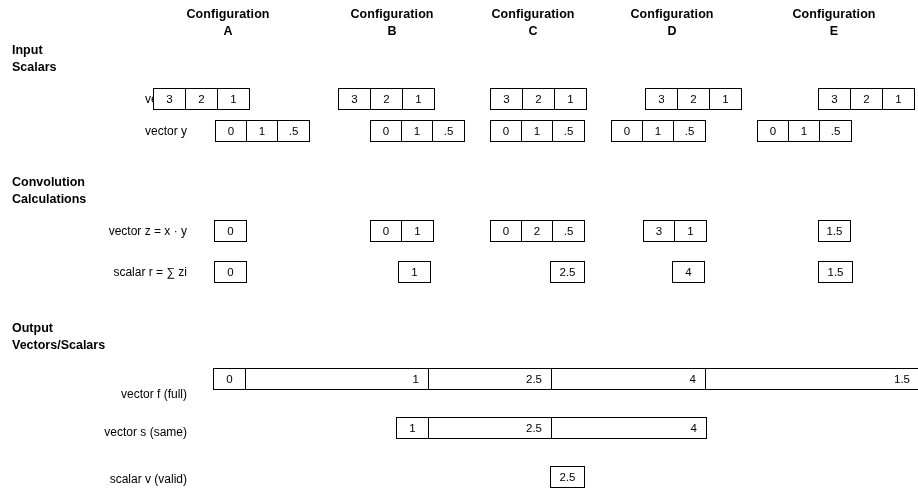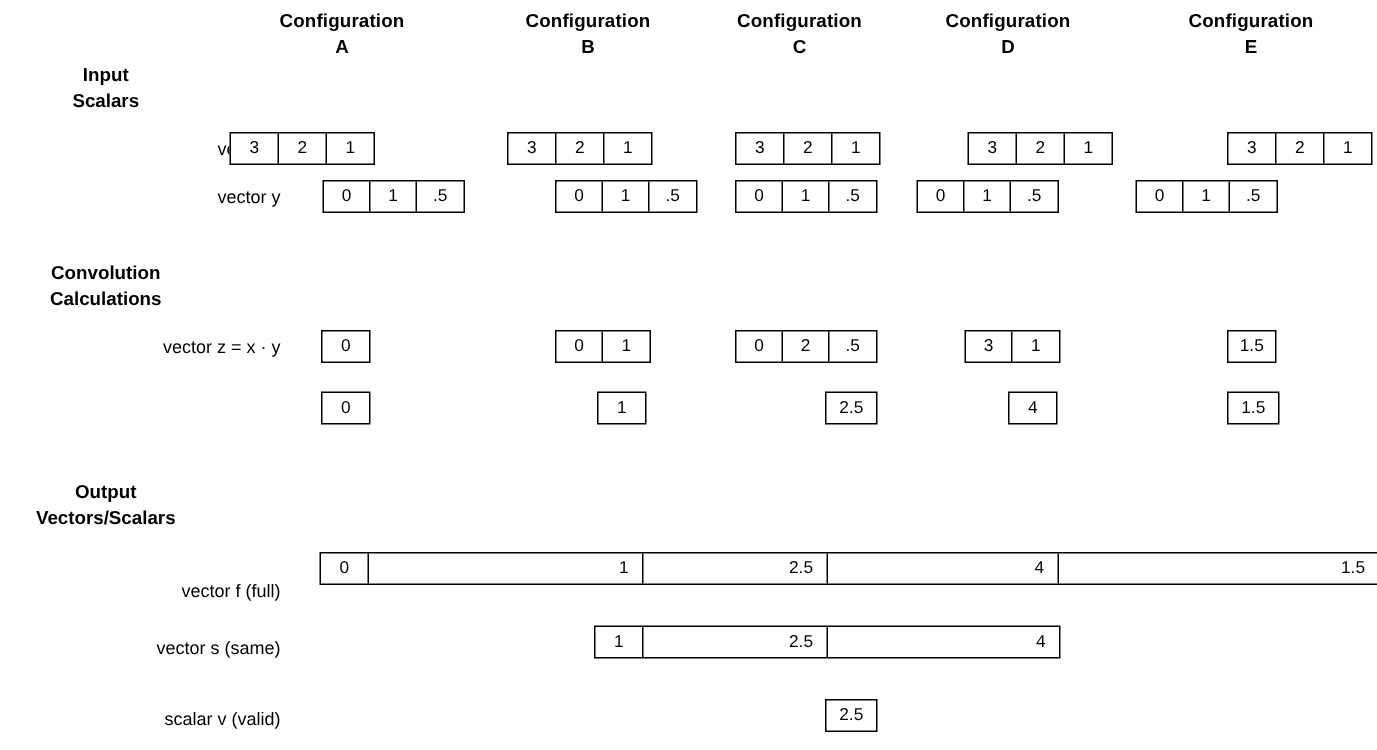--- a/index.html
+++ b/index.html
@@ -22,23 +22,23 @@
     font-weight:bold;
     line-height:17px;
     letter-spacing:0.1px;
   }
   .col-head .ch-word{display:block;}
   .col-head .ch-letter{display:block;}
 
   
   .section-title{
     position:absolute;
-    left:0;
+    left:12px;
     width:141px;
-    text-align:center;
+    text-align:left;
     font-size:12.5px;
     font-weight:bold;
     line-height:17px;
   }
   .section-title span{display:block;}
 
   
   .row-label{
     position:absolute;
     left:0;
@@ -161,20 +161,21 @@
     <div class="vcell" style="width:31px;">1</div>
     <div class="vcell" style="width:31px;">.5</div>
   </div>
 
   <div class="section-title" style="top:174px;">
     <span>Convolution</span>
     <span>Calculations</span>
   </div>
 
   <div class="row-label" style="top:224px;">vector z = x · y</div>
+  <div class="row-label" style="top:265px;">scalar r = ∑ zi</div>
 
   <div class="vbox" style="left:214px;top:220px;">
     <div class="vcell" style="width:31px;">0</div>
   </div>
   <div class="vbox" style="left:370px;top:220px;">
     <div class="vcell" style="width:31px;">0</div>
     <div class="vcell" style="width:31px;">1</div>
   </div>
   <div class="vbox" style="left:490px;top:220px;">
     <div class="vcell" style="width:31px;">0</div>

